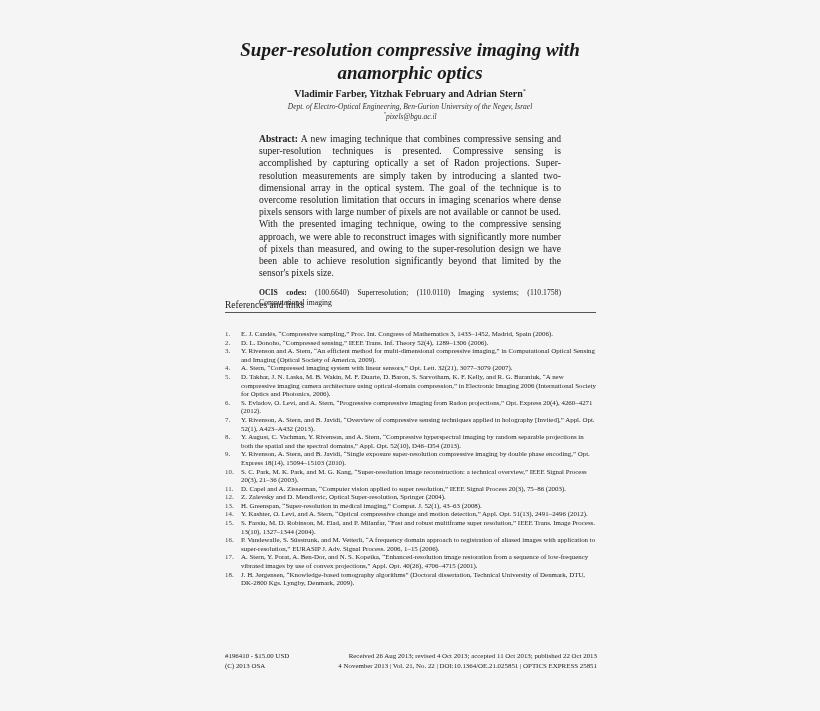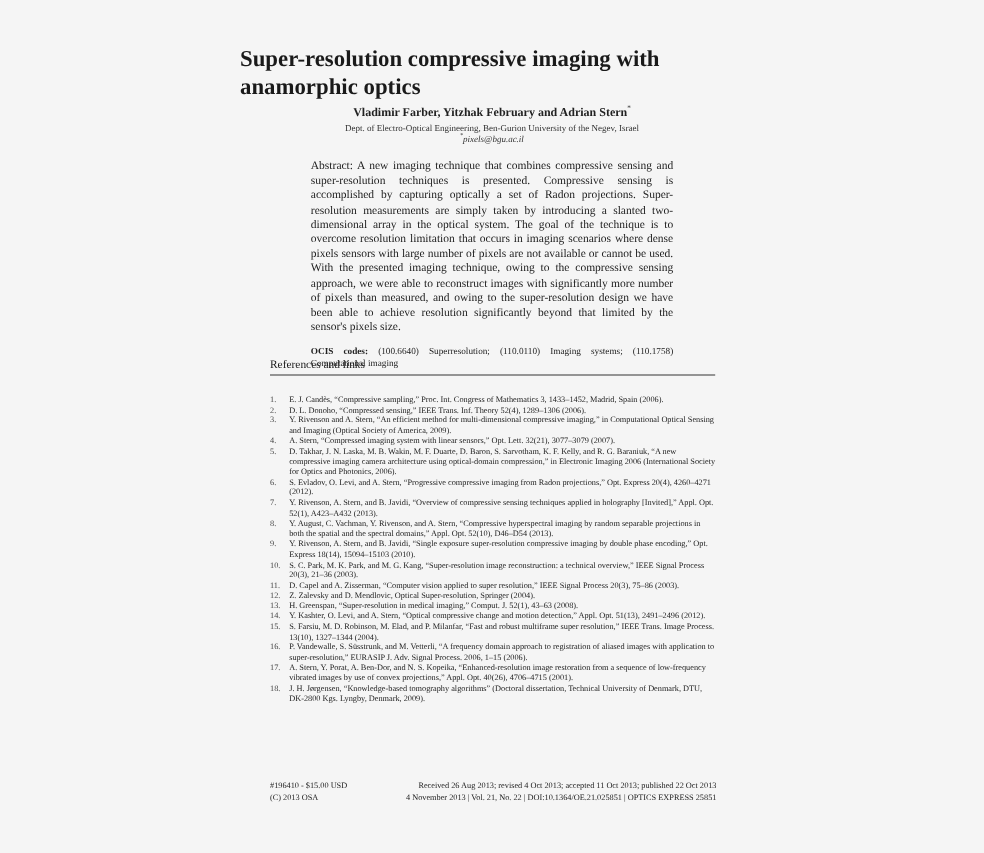--- a/index.html
+++ b/index.html
@@ -3,39 +3,39 @@
 <meta charset="utf-8">
 <style>
   html, body { margin:0; padding:0; }
   body {
     width:820px; height:711px; background:#f5f5f5; overflow:hidden;
     font-family:"Liberation Serif", "DejaVu Serif", serif; color:#222;
     position:relative;
   }
   .page { position:absolute; left:0; top:0; width:820px; height:711px; }
   .title {
-    position:absolute; left:200px; top:38px; width:420px; text-align:left;
-    font-size:19px; font-weight:bold; line-height:23px; color:#1a1a1a;
+    position:absolute; left:200px; top:38px; width:420px; text-align:center;
+    font-size:19px; font-weight:bold; line-height:23px; color:#1a1a1a;font-style:italic;
   }
   .authors {
     position:absolute; left:200px; top:88px; width:420px; text-align:center;
     font-size:10px; font-weight:bold; color:#222;
   }
   .authors sup { font-size:6px; font-weight:normal; }
   .affil {
     position:absolute; left:200px; top:102px; width:420px; text-align:center;
-    font-size:7.5px; color:#333; line-height:10px;
+    font-size:7.5px; font-style:italic; color:#333; line-height:10px;
   }
   .email { position:absolute; left:200px; top:111px; width:420px; text-align:center; font-size:7.5px; font-style:italic; color:#333;}
   .email sup { font-size:5px; }
   .abstract {
     position:absolute; left:259px; top:133px; width:302px;
     font-size:9.6px; line-height:12.2px; text-align:justify; color:#222;
   }
-  .abstract b { font-weight:normal; }
+  .abstract b { font-weight:bold; }
   .copyright {
     position:absolute; left:259px; top:274px; width:302px; font-size:8.6px; color:#222;
   }
   .ocis {
     position:absolute; left:259px; top:288px; width:302px; font-size:7.7px; line-height:9.6px;
     text-align:justify; color:#222;
   }
   .ocis b { font-weight:bold; }
   .rule {
     position:absolute; left:225px; top:312px; width:371px; height:0; border-top:1px solid #555;

